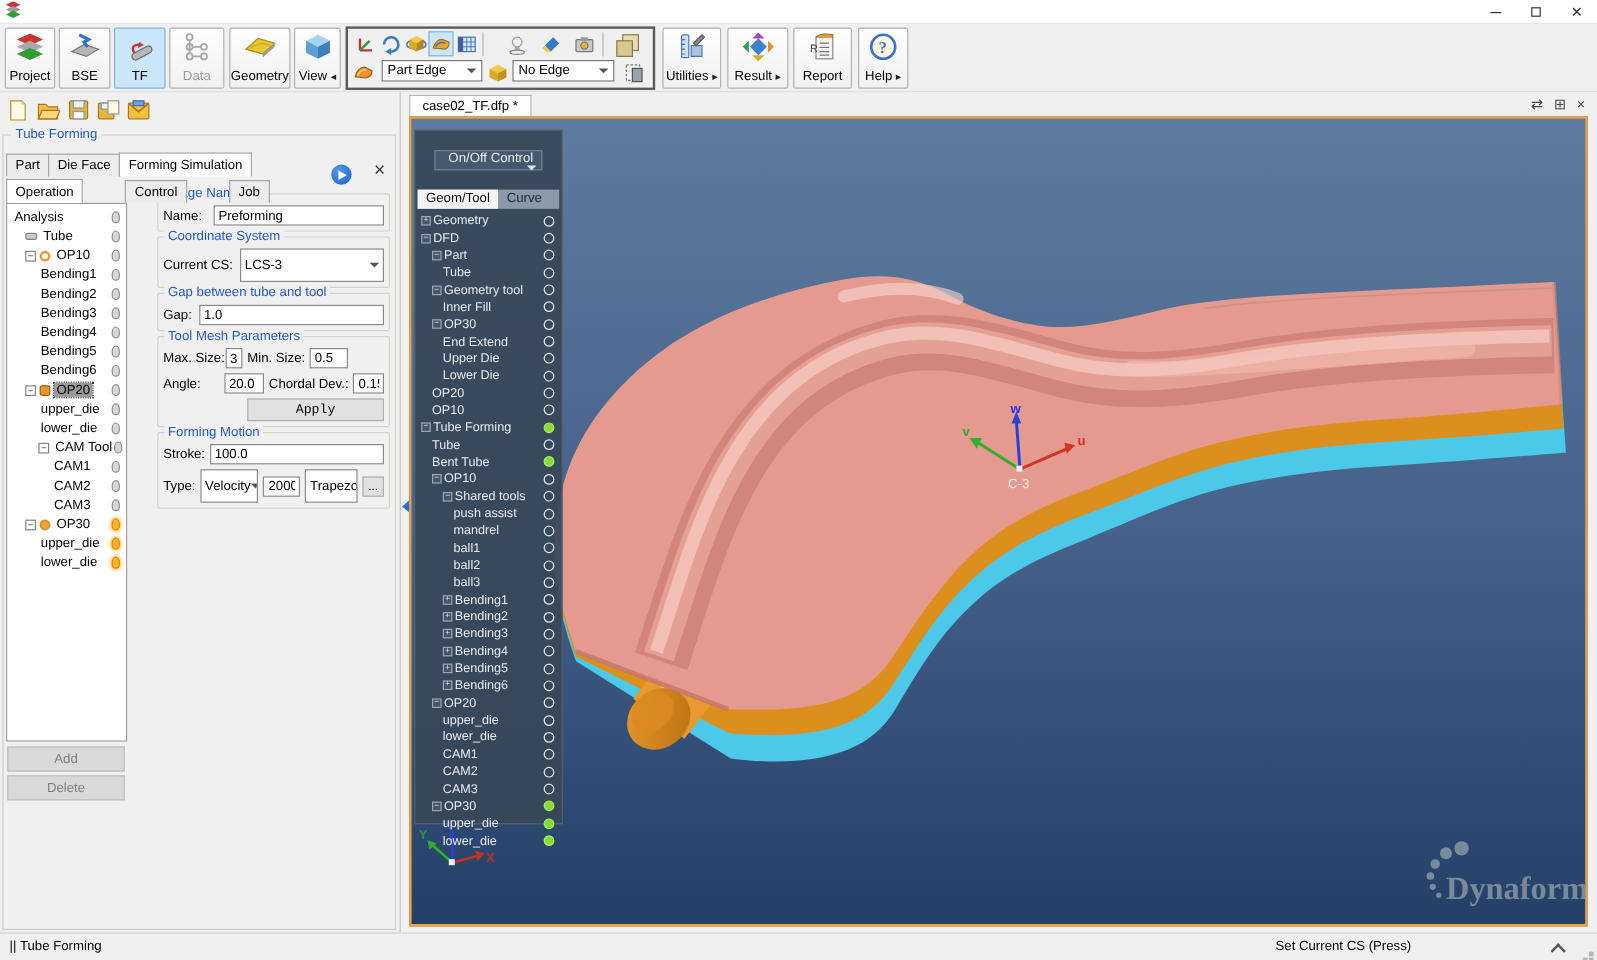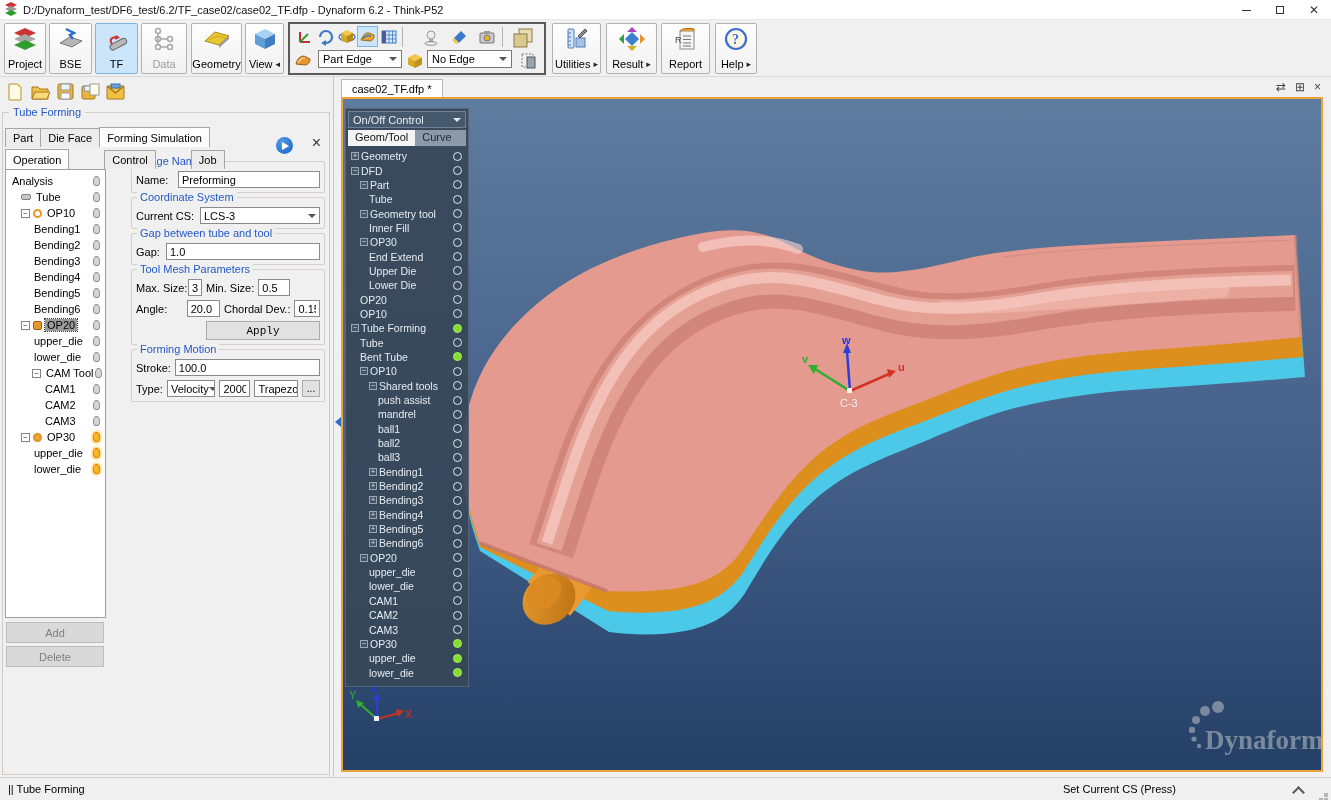--- a/index.html
+++ b/index.html
@@ -63,40 +63,40 @@
 
   .pbtn { position:absolute; left:3px; width:98px; height:21px; background:#d9d9d9; border:1px solid #bdbdbd; color:#7e7e7e; font-size:11px; display:flex; align-items:center; justify-content:center; }
 
   .form { position:absolute; left:128px; top:48px; width:194px; }
   .fs { position:relative; border:1px solid #d4d1ca; border-radius:2px; margin-bottom:4px; padding:9px 4px 4px; }
   .fs .legend { position:absolute; top:-7px; left:5px; background:#f0f0f0; padding:0 3px; color:#2458c8; font-size:11px; white-space:nowrap; }
   .frow { display:flex; align-items:center; gap:4px; margin-bottom:4px; }
   .frow:last-child { margin-bottom:0; }
   .flab { font-size:11px; white-space:nowrap; }
   .tinput { height:17px; border:1px solid #8a8a8a; background:#fff; font-family:"Liberation Sans",sans-serif; font-size:11px; padding:0 3px; min-width:0; }
-  .fsel { height:17px; border:1px solid #8a8a8a; background:#fff; display:flex; align-items:center; font-size:11px; padding-left:3px; overflow:hidden; white-space:nowrap; }
+  .fsel { height:28px; border:1px solid #8a8a8a; background:#fff; display:flex; align-items:center; font-size:11px; padding-left:3px; overflow:hidden; white-space:nowrap; }
   .fsel .car { margin-left:auto; flex:none; width:0; height:0; border-left:4px solid transparent; border-right:4px solid transparent; border-top:4px solid #555; margin-right:3px; }
   .applybtn { margin-left:auto; width:114px; height:19px; background:#e1e1e1; border:1px solid #acacac; font-size:11px; display:flex; align-items:center; justify-content:center;font-family:Liberation Mono, monospace; }
   .dots-btn { width:18px; height:17px; background:#e1e1e1; border:1px solid #acacac; font-size:10px; display:flex; align-items:center; justify-content:center; flex:none; }
 
   
   .splitter { position:absolute; left:333px; top:77px; width:8px; height:700px; background:#f0f0f0; border-left:1px solid #c6c6c6; }
   .split-arrow { position:absolute; left:1px; top:340px; width:0; height:0; border-top:5px solid transparent; border-bottom:5px solid transparent; border-right:6px solid #2a6fd0; }
 
   
   .tabstrip { position:absolute; left:341px; top:77px; width:990px; height:20px; background:#f0f0f0; }
   .doctab { position:absolute; left:0; bottom:0; padding:3px 10px 2px; background:#fdfdfd; border:1px solid #b7b7b7; border-bottom:none; font-size:11px; }
   .striptools { position:absolute; right:10px; top:3px; display:flex; gap:9px; color:#444; font-size:12px; }
 
   
   .viewport { position:absolute; left:341px; top:97px; width:982px; height:675px; border:2px solid #eca33c; background:#47628b; }
   .scene { position:absolute; left:0; top:0; width:978px; height:671px; display:block; }
 
   .onoff { position:absolute; left:2px; top:9px; width:124px; height:579px; background:rgba(56,71,88,.93); border:1px solid rgba(110,128,150,.5); }
-  .onoff-head { margin:2px; height:17px; background:#46586c; border:1px solid #70829a; color:#e7edf3; font-size:11px; display:flex; align-items:center; padding-left:4px; }
+  .onoff-head { margin:16px; height:17px; background:#46586c; border:1px solid #70829a; color:#e7edf3; font-size:11px; display:flex; align-items:center; padding-left:4px;flex-direction:column; }
   .onoff-head .car { margin-left:auto; margin-right:4px; width:0; height:0; border-left:4px solid transparent; border-right:4px solid transparent; border-top:4px solid #dfe6ee; }
   .otabs { display:flex; height:16px; background:#8c99a8; margin:0 2px; font-size:11px; }
   .otab { padding:1px 7px; color:#1c2836; }
   .otab.active { background:#f4f4f4; color:#111; }
   .otree { padding:3px 0 0 3px; }
   .otrow { height:14.35px; display:flex; align-items:center; white-space:nowrap; font-size:10.5px; color:#e5ebf1; }
   .oexp { width:8px; height:8px; border:1px solid #97a7ba; font-size:7px; line-height:6px; text-align:center; margin-right:2px; color:#dfe7ef; flex:none; background:rgba(255,255,255,.07); }
   .circle { margin-left:auto; margin-right:6px; width:9px; height:9px; border-radius:50%; border:1px solid #e2e9f0; flex:none; }
   .circle.on { background:#84dd30; border-color:#a8ef62; }
 
@@ -111,21 +111,20 @@
 <body>
 
 <div class="titlebar">
   <span>
     <svg width="14" height="14" viewBox="0 0 14 14">
         <polygon points="1,3 7,0 13,3 7,6" fill="#cc3333"></polygon>
         <polygon points="1,7 7,4 13,7 7,10" fill="#9a9a9a"></polygon>
         <polygon points="1,11 7,8 13,11 7,14" fill="#2f9e2f"></polygon>
       </svg>
   </span>
-  <span class="ttext">D:/Dynaform_test/DF6_test/6.2/TF_case02/case02_TF.dfp - Dynaform 6.2 - Think-P52</span>
   <div class="winbtns">
     <span class="winbtn">
         <span class="glyph-min"></span>
       </span>
     <span class="winbtn">
         <span class="glyph-max"></span>
       </span>
     <span class="winbtn">
         <span class="glyph-x">✕</span>
       </span>

